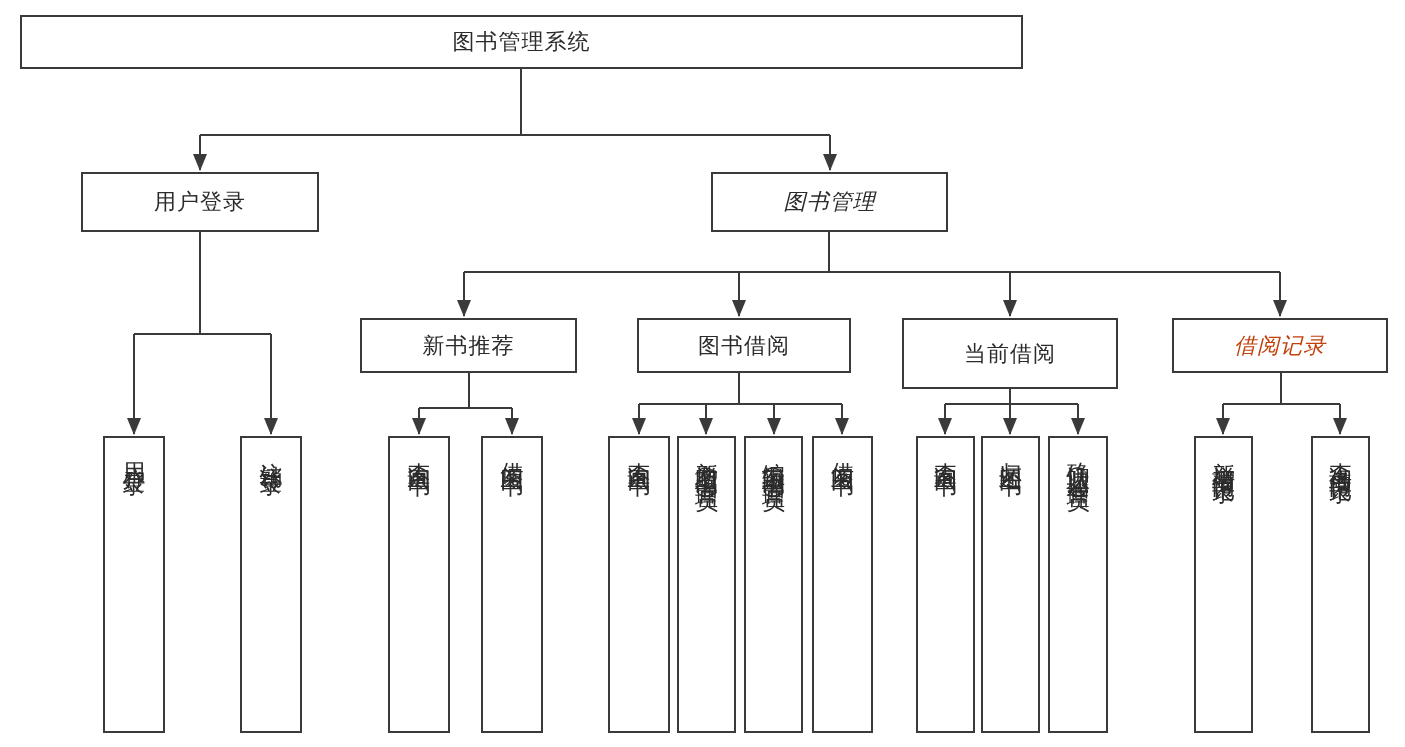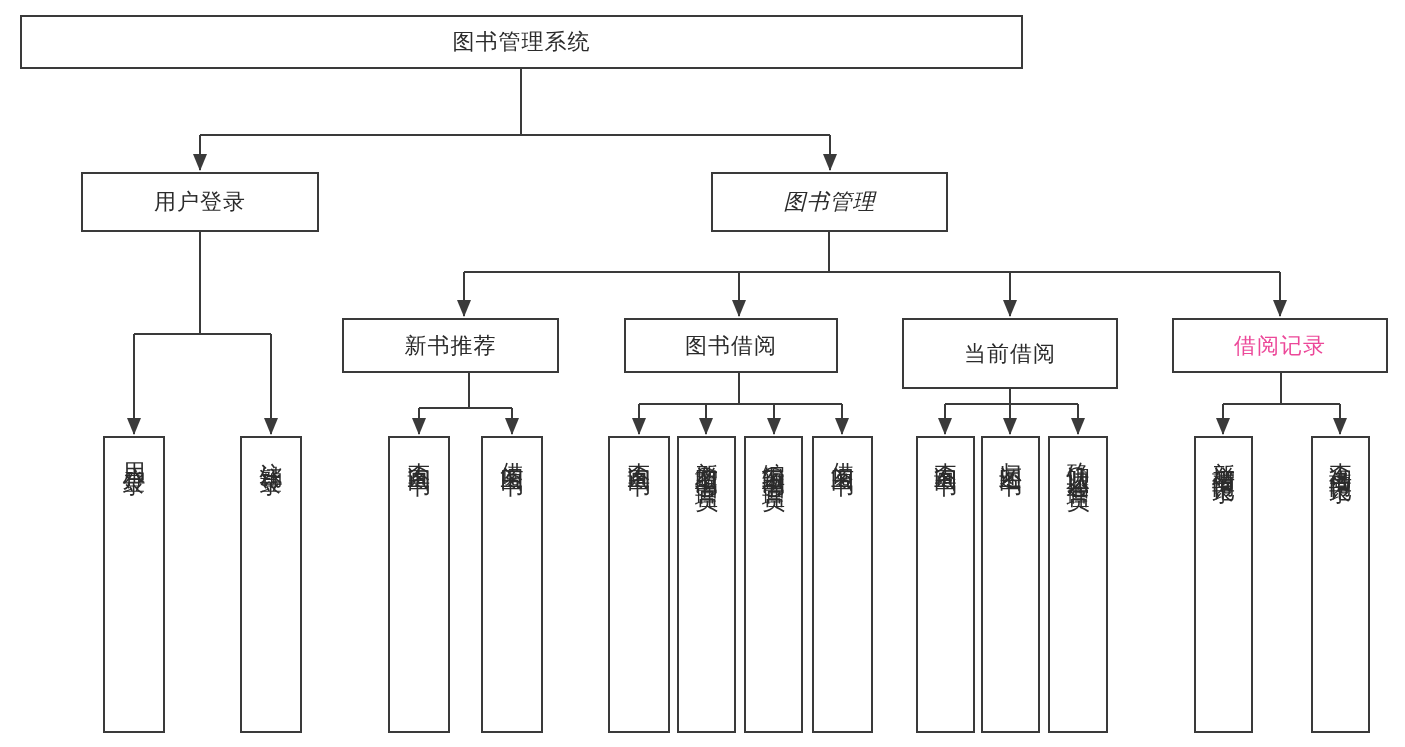--- a/index.html
+++ b/index.html
@@ -129,30 +129,30 @@
   <div id="nodes">
       <div class="node h" style="left: 20px; top: 15px; width: 1003px; height: 54px; border-color: rgb(58, 58, 58); background: rgb(255, 255, 255); color: rgb(43, 43, 43);">
         <span class="node-label">图书管理系统</span>
       </div>
       <div class="node h" style="left: 81px; top: 172px; width: 238px; height: 60px; border-color: rgb(58, 58, 58); background: rgb(255, 255, 255); color: rgb(43, 43, 43);">
         <span class="node-label">用户登录</span>
       </div>
       <div class="node h" style="left: 711px; top: 172px; width: 237px; height: 60px; border-color: rgb(58, 58, 58); background: rgb(255, 255, 255); color: rgb(43, 43, 43); font-style: italic;">
         <span class="node-label">图书管理</span>
       </div>
-      <div class="node h" style="left: 342px; top: 318px; width: 217px; height: 55px; border-color: rgb(58, 58, 58); background: rgb(255, 255, 255); color: rgb(43, 43, 43);">
+      <div class="node h" style="left: 360px; top: 318px; width: 217px; height: 55px; border-color: rgb(58, 58, 58); background: rgb(255, 255, 255); color: rgb(43, 43, 43);">
         <span class="node-label">新书推荐</span>
       </div>
-      <div class="node h" style="left: 624px; top: 318px; width: 214px; height: 55px; border-color: rgb(58, 58, 58); background: rgb(255, 255, 255); color: rgb(43, 43, 43);">
+      <div class="node h" style="left: 637px; top: 318px; width: 214px; height: 55px; border-color: rgb(58, 58, 58); background: rgb(255, 255, 255); color: rgb(43, 43, 43);">
         <span class="node-label">图书借阅</span>
       </div>
       <div class="node h" style="left: 902px; top: 318px; width: 216px; height: 71px; border-color: rgb(58, 58, 58); background: rgb(255, 255, 255); color: rgb(43, 43, 43);">
         <span class="node-label">当前借阅</span>
       </div>
-      <div class="node h" style="left: 1172px; top: 318px; width: 216px; height: 55px; border-color: rgb(58, 58, 58); background: rgb(255, 255, 255); color: #ec4899;">
+      <div class="node h" style="left: 1172px; top: 318px; width: 216px; height: 55px; border-color: rgb(58, 58, 58); background: rgb(255, 255, 255); color: #c2410c; font-style: italic;">
         <span class="node-label">借阅记录</span>
       </div>
       <div class="node v" style="left: 103px; top: 436px; width: 62px; height: 297px; border-color: rgb(58, 58, 58); background: rgb(255, 255, 255); color: rgb(43, 43, 43);">
         <span class="node-label">用户登录</span>
       </div>
       <div class="node v" style="left: 240px; top: 436px; width: 62px; height: 297px; border-color: rgb(58, 58, 58); background: rgb(255, 255, 255); color: rgb(43, 43, 43);">
         <span class="node-label">注销登录</span>
       </div>
       <div class="node v" style="left: 388px; top: 436px; width: 62px; height: 297px; border-color: rgb(58, 58, 58); background: rgb(255, 255, 255); color: rgb(43, 43, 43);">
         <span class="node-label">查询图书</span>

